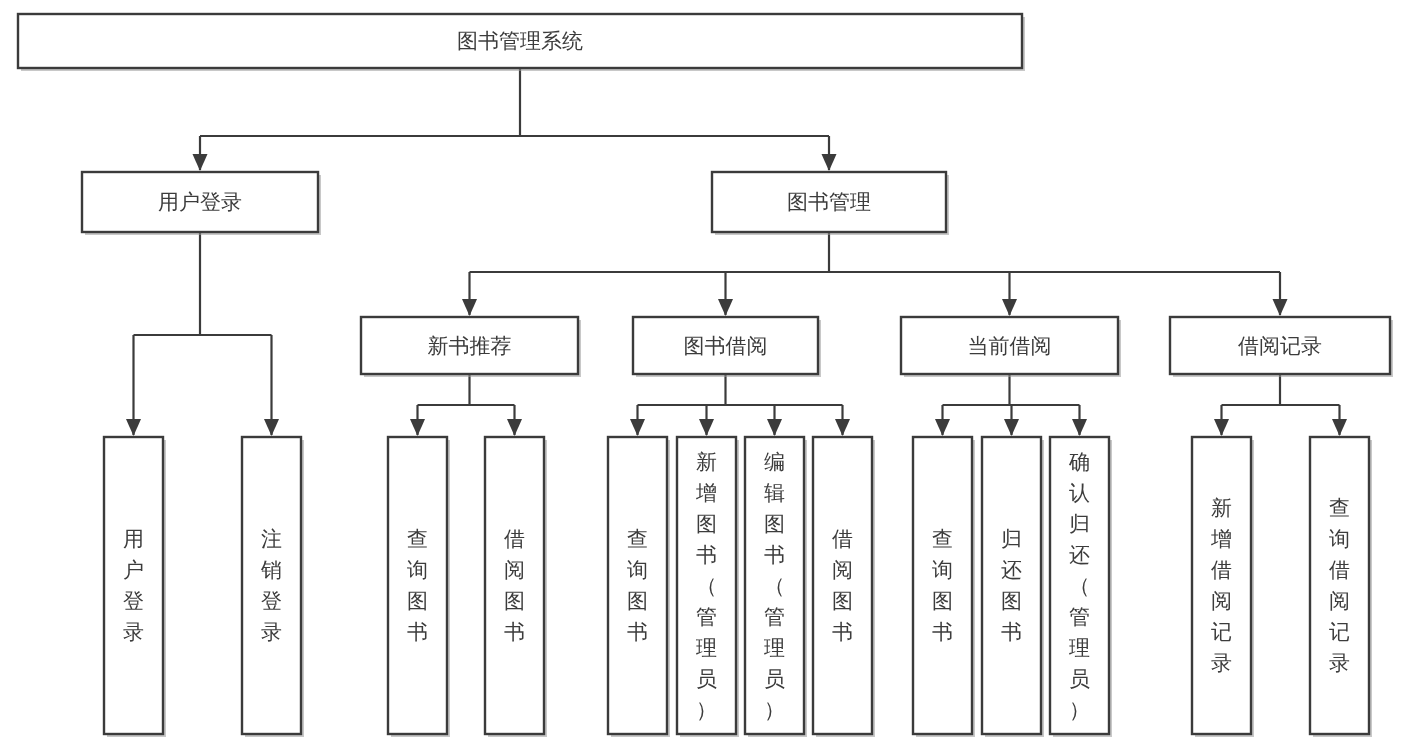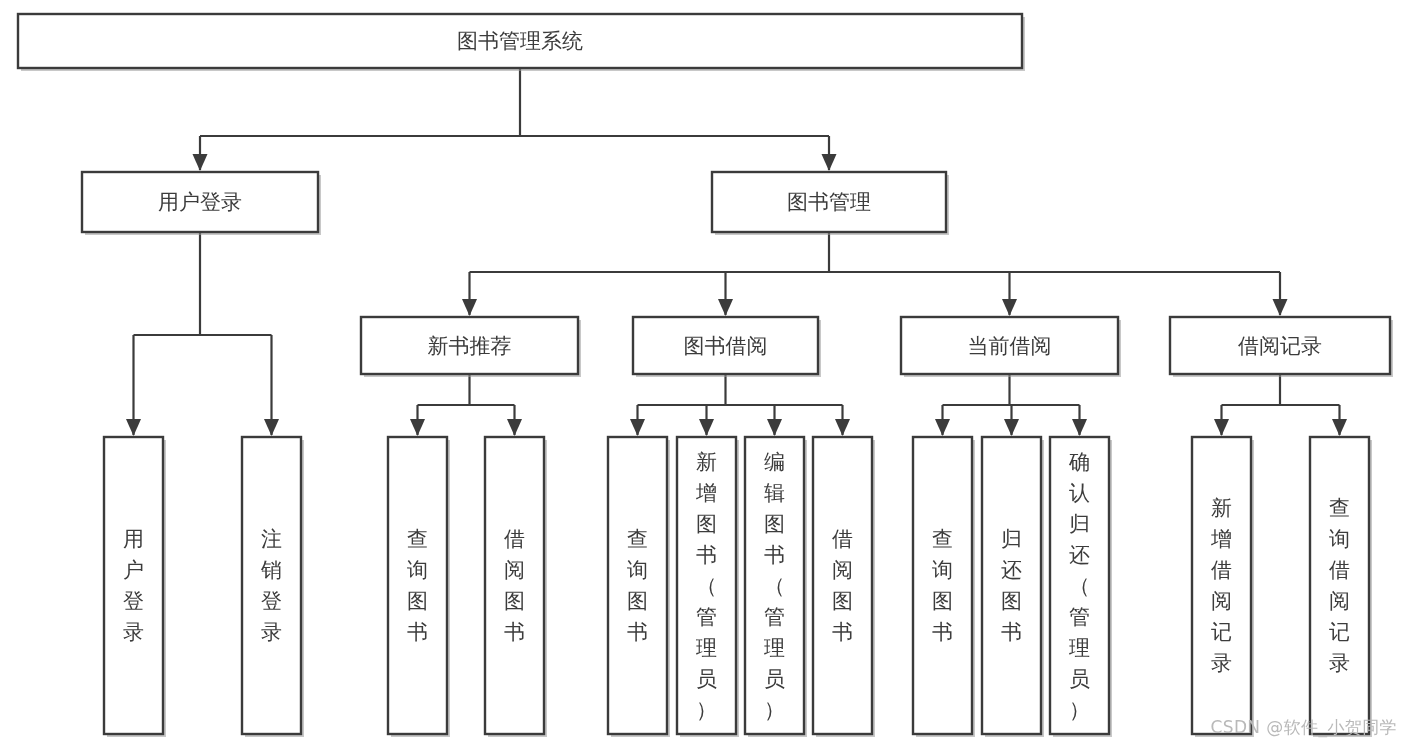--- a/index.html
+++ b/index.html
@@ -227,14 +227,13 @@
           <rect x="1192" y="437" width="59" height="297" class="node-box"></rect>
           <text x="1221.5" class="node-label-vertical"><tspan x="1221.5" y="509">新</tspan><tspan x="1221.5" y="540">增</tspan><tspan x="1221.5" y="571">借</tspan><tspan x="1221.5" y="602">阅</tspan><tspan x="1221.5" y="633">记</tspan><tspan x="1221.5" y="664">录</tspan></text>
         </g>
         <g>
           <rect x="1313" y="440" width="59" height="297" class="node-shadow"></rect>
           <rect x="1310" y="437" width="59" height="297" class="node-box"></rect>
           <text x="1339.5" class="node-label-vertical"><tspan x="1339.5" y="509">查</tspan><tspan x="1339.5" y="540">询</tspan><tspan x="1339.5" y="571">借</tspan><tspan x="1339.5" y="602">阅</tspan><tspan x="1339.5" y="633">记</tspan><tspan x="1339.5" y="664">录</tspan></text>
         </g>
       </g>
     </svg>
-  <div class="watermark">CSDN @软件_小贺同学</div>
 </div>
 
 </body></html>

